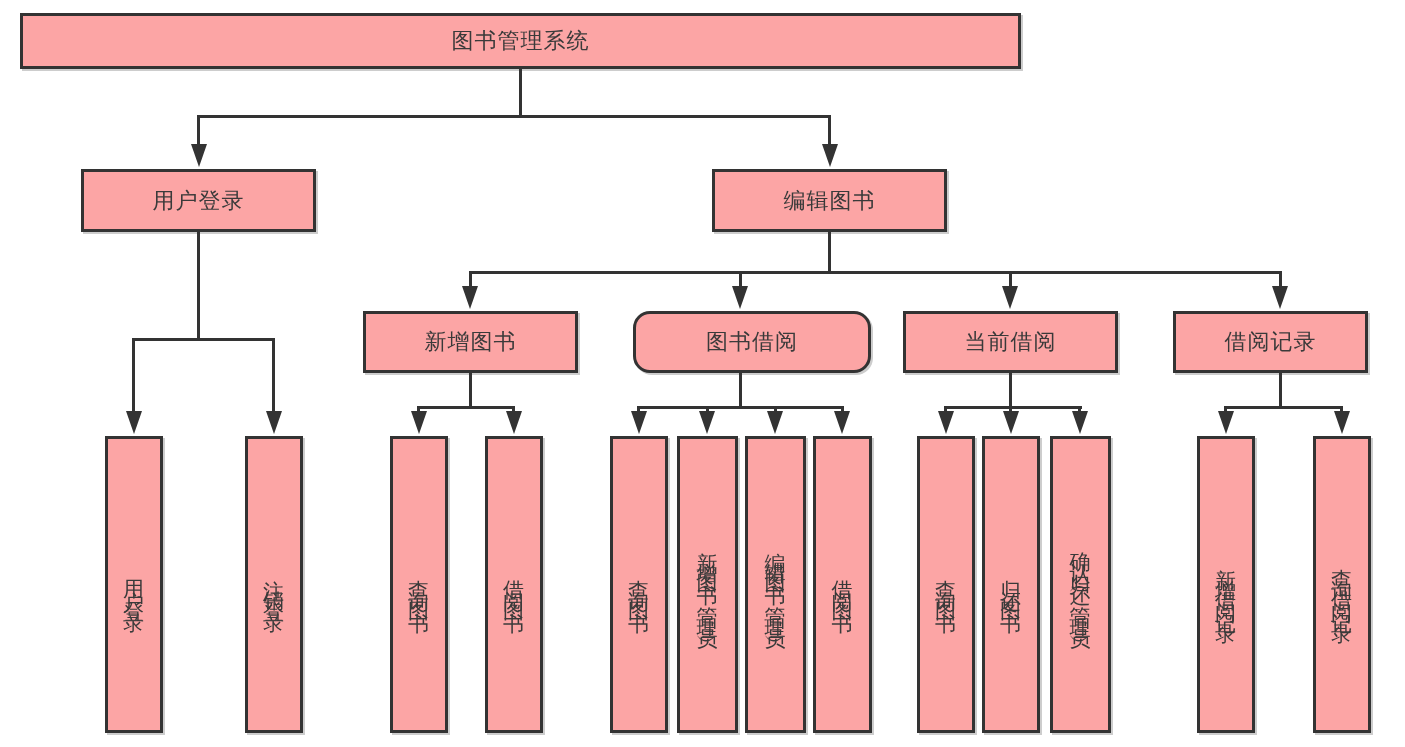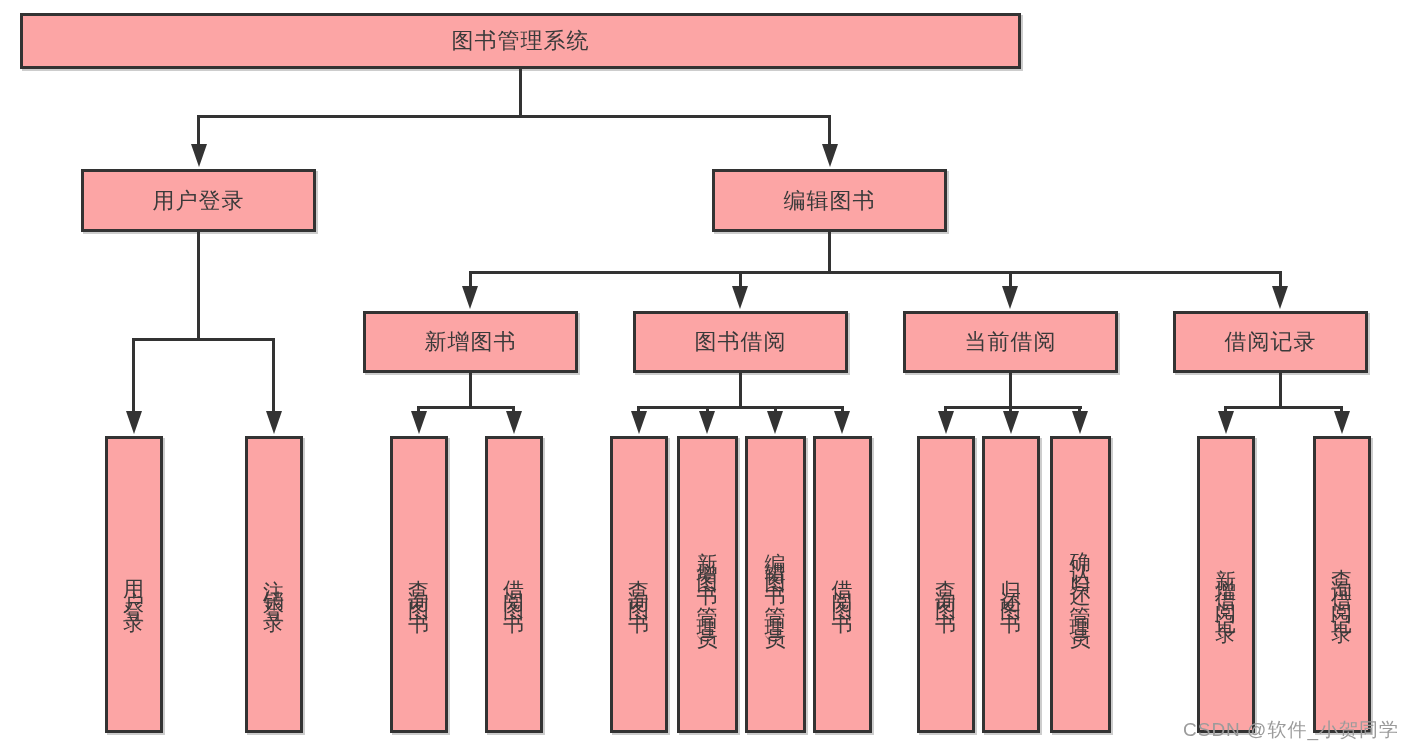--- a/index.html
+++ b/index.html
@@ -96,21 +96,21 @@
   <div class="line" style="left:1009px; top:271px; width:3px; height:21px;"></div>
   <div class="line" style="left:1279px; top:271px; width:3px; height:21px;"></div>
   <div class="arrow" style="left:462px; top:286px;"></div>
   <div class="arrow" style="left:732px; top:286px;"></div>
   <div class="arrow" style="left:1002px; top:286px;"></div>
   <div class="arrow" style="left:1272px; top:286px;"></div>
 
   <div class="box" style="left:363px; top:311px; width:215px; height:62px;">
     <span class="hlabel">新增图书</span>
   </div>
-  <div class="box" style="left:633px; top:311px; width:215px; height:62px;">
+  <div class="box" style="left:633px; top:311px; width:238px; height:62px;border-radius:17px;">
     <span class="hlabel">图书借阅</span>
   </div>
   <div class="box" style="left:903px; top:311px; width:215px; height:62px;font-family:Liberation Mono, monospace;">
     <span class="hlabel">当前借阅</span>
   </div>
   <div class="box" style="left:1173px; top:311px; width:195px; height:62px;">
     <span class="hlabel">借阅记录</span>
   </div>
 
   <div class="line" style="left:469px; top:373px; width:3px; height:35px;"></div>
@@ -184,15 +184,14 @@
     <span class="vlabel">确认归还（管理员）</span>
   </div>
 
   <div class="box" style="left:1197px; top:436px; width:58px; height:297px;">
     <span class="vlabel">新增借阅记录</span>
   </div>
   <div class="box" style="left:1313px; top:436px; width:58px; height:297px;">
     <span class="vlabel">查询借阅记录</span>
   </div>
 
-  <div class="watermark">CSDN @软件_小贺同学</div>
 
 </div>
 
 </body></html>

